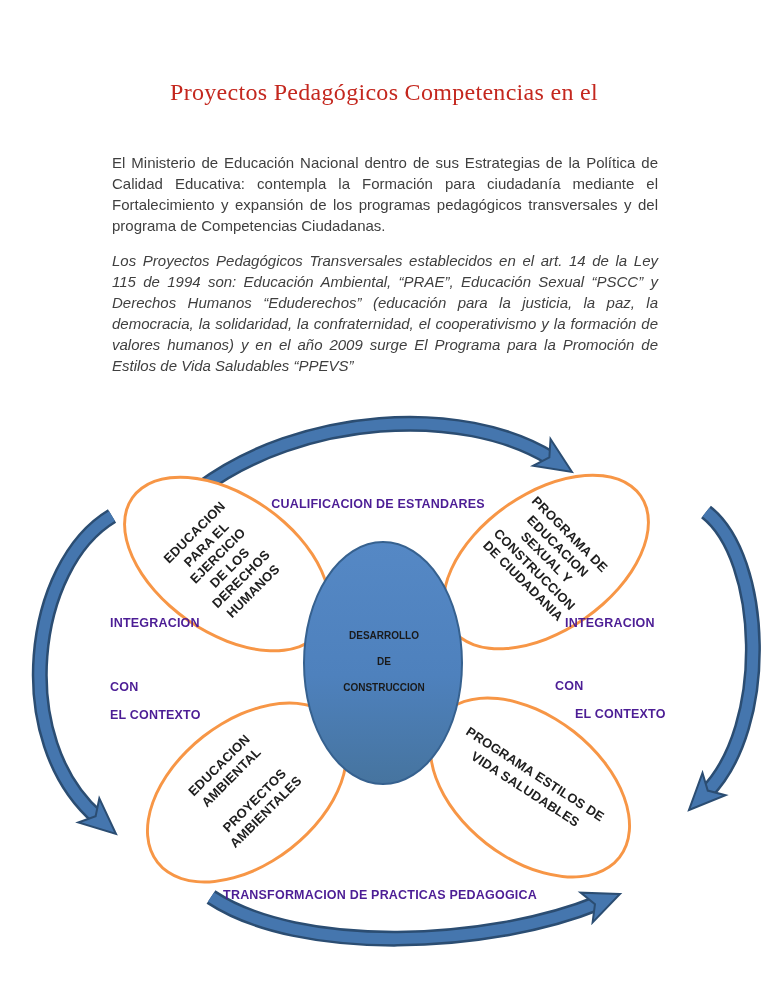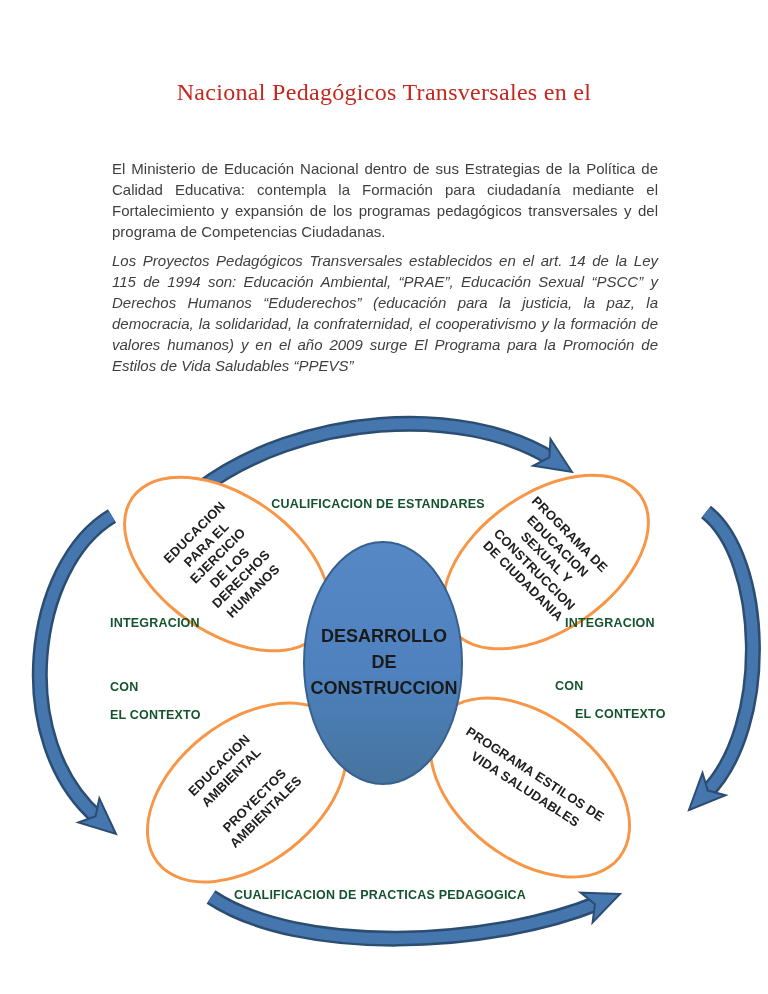--- a/index.html
+++ b/index.html
@@ -20,21 +20,21 @@
     letter-spacing:0.3px;
   }
   .title-line{display:block;}
   .body-par{
     position:absolute;left:112px;width:546px;
     margin:0;
     font-size:15px;line-height:21px;
     color:#3f3f3f;
     text-align:justify;
   }
-  .p1{top:158px;}
+  .p1{top:152px;}
   .p2{top:250px;font-style:italic;}
 
   
   .lyr{position:absolute;left:0;top:0;pointer-events:none;}
   .bands{z-index:1;}
   .heads{z-index:5;}
   .band-dark{fill:none;stroke:#2b4d72;stroke-width:16;stroke-linecap:butt;}
   .band-lite{fill:none;stroke:#4576ae;stroke-width:11;stroke-linecap:butt;}
   .head{fill:#4576ae;stroke:#2b4d72;stroke-width:2;stroke-linejoin:miter;}
 
@@ -75,50 +75,50 @@
   .petal-text span{display:block;}
   .pt-tl{left:224px;top:562px;transform:translate(-50%,-50%) rotate(-45deg);}
   .pt-tr{left:546px;top:558px;transform:translate(-50%,-50%) rotate(45deg);}
   .pt-bl{left:243px;top:789px;transform:translate(-50%,-50%) rotate(-45deg);}
   .pt-br{left:530px;top:782px;transform:translate(-50%,-50%) rotate(33deg);line-height:18px;}
   .center-text{
     position:absolute;left:384px;top:662px;
     transform:translate(-50%,-50%);
     z-index:4;
     text-align:center;
-    font-weight:bold;font-size:18px;line-height:26px;
+    font-weight:bold;font-size:10px;line-height:26px;
     color:#1a1a1a;white-space:nowrap;
   }
   .center-text span{display:block;}
 
   .dlabel{
     position:absolute;
     z-index:4;
     font-weight:bold;
     font-size:12.5px;
-    color:#14532d;
+    color:#4c1d95;
     letter-spacing:0.2px;
     white-space:nowrap;
   }
   .lbl-top{left:378px;top:497px;transform:translateX(-50%);}
   .lbl-bottom{left:380px;top:888px;transform:translateX(-50%);}
   .lbl-l1{left:110px;top:616px;}
   .lbl-l2{left:110px;top:680px;}
   .lbl-l3{left:110px;top:708px;}
   .lbl-r1{left:565px;top:616px;}
   .lbl-r2{left:555px;top:679px;}
   .lbl-r3{left:575px;top:707px;}
 </style>
 </head>
 <body>
 
 <div class="page">
 
   <div class="title">
-    <span class="title-line">Nacional Pedagógicos Transversales en el</span>
+    <span class="title-line">Proyectos Pedagógicos Competencias en el</span>
   </div>
 
   <p class="body-par p1">El Ministerio de Educación Nacional dentro de sus Estrategias de la Política de Calidad Educativa: contempla la Formación para ciudadanía mediante el Fortalecimiento y expansión de los programas pedagógicos transversales y del programa de Competencias Ciudadanas.</p>
   <p class="body-par p2">Los Proyectos Pedagógicos Transversales establecidos en el art. 14 de la Ley 115 de 1994 son: Educación Ambiental, “PRAE”, Educación Sexual “PSCC” y Derechos Humanos “Eduderechos” (educación para la justicia, la paz, la democracia, la solidaridad, la confraternidad, el cooperativismo y la formación de valores humanos) y en el año 2009 surge El Programa para la Promoción de Estilos de Vida Saludables “PPEVS”</p>
 
   <svg class="lyr bands" width="768" height="994" viewBox="0 0 768 994">
     <g>
       <path class="band-dark" d="M 200,489 C 300,414 462,403 552,459"></path>
       <path class="band-lite" d="M 200,489 C 300,414 462,403 552,459"></path>
     </g>
@@ -173,21 +173,21 @@
     <span>VIDA SALUDABLES</span>
   </div>
 
   <div class="center-text">
     <span>DESARROLLO</span>
     <span>DE</span>
     <span>CONSTRUCCION</span>
   </div>
 
   <div class="dlabel lbl-top">CUALIFICACION DE ESTANDARES</div>
-  <div class="dlabel lbl-bottom">CUALIFICACION DE PRACTICAS PEDAGOGICA</div>
+  <div class="dlabel lbl-bottom">TRANSFORMACION DE PRACTICAS PEDAGOGICA</div>
   <div class="dlabel lbl-l1">INTEGRACION</div>
   <div class="dlabel lbl-l2">CON</div>
   <div class="dlabel lbl-l3">EL CONTEXTO</div>
   <div class="dlabel lbl-r1">INTEGRACION</div>
   <div class="dlabel lbl-r2">CON</div>
   <div class="dlabel lbl-r3">EL CONTEXTO</div>
 
   <svg class="lyr heads" width="768" height="994" viewBox="0 0 768 994">
     <path class="head" transform="translate(572,472) rotate(33)" d="M 0 0 L -36 -16 L -27 0 L -36 16 Z"></path>
     <path class="head" transform="translate(116,834) rotate(41)" d="M 0 0 L -36 -16 L -27 0 L -36 16 Z"></path>

